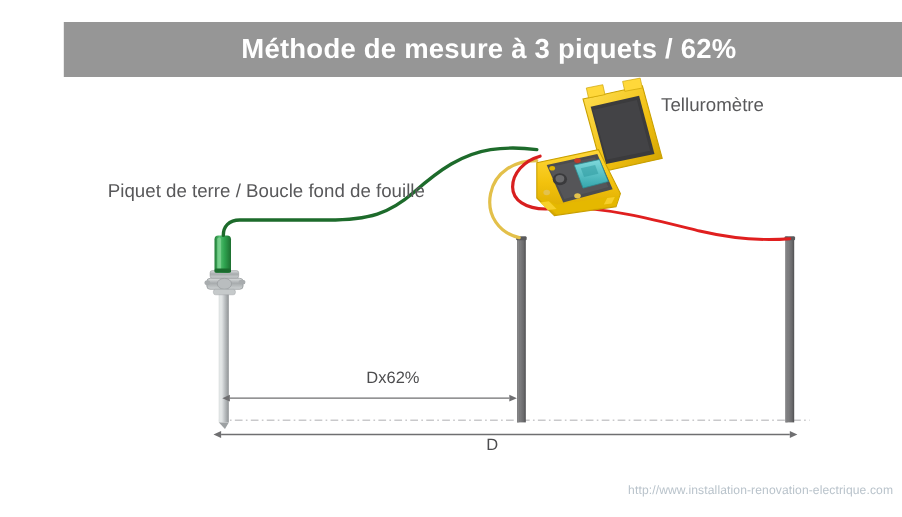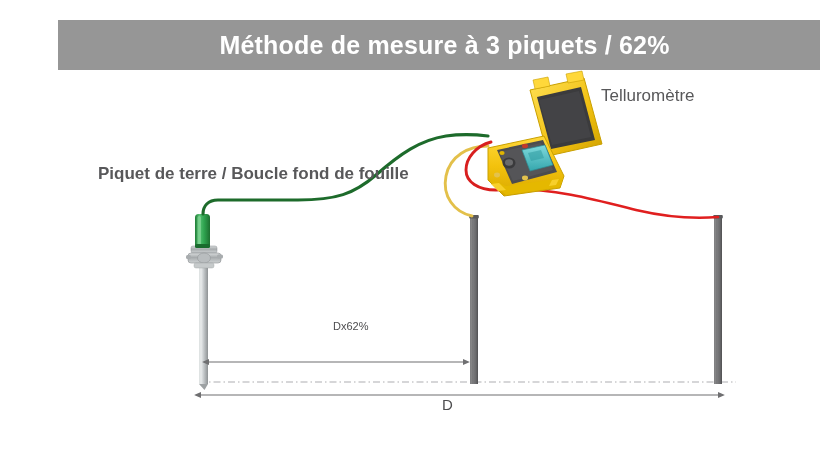--- a/index.html
+++ b/index.html
@@ -60,23 +60,23 @@
   }
 
   
   .lbl {
     position: absolute;
     color: #58585a;
     font-size: 17px;
     white-space: nowrap;
     font-family: "Liberation Sans", sans-serif;
   }
-  .lbl-piquet { left: 62px; top: 164px; font-weight: bold; }
+  .lbl-piquet { left: 62px; top: 164px; }
   .lbl-tellu  { left: 565px; top: 86px; }
-  .lbl-dx     { left: 297px; top: 320px; font-size: 11px; color: #4d4d4f; text-align: center; }
+  .lbl-dx     { left: 297px; top: 335px; font-size: 15px; color: #4d4d4f; text-align: center; }
   .lbl-d      { left: 406px; top: 396px; font-size: 15px; color: #4d4d4f; }
   .lbl-url {
     left: 535px;
     top: 440px;
     font-size: 11px;
     color: #b9c3cb;
     letter-spacing: 0.1px;
   }
 </style>
 </head>
@@ -250,14 +250,15 @@
   </svg>
 
   <div class="lbl lbl-piquet">Piquet de terre / Boucle fond de fouille</div>
 
   <div class="lbl lbl-tellu">Telluromètre</div>
 
   <div class="lbl lbl-dx">Dx62%</div>
 
   <div class="lbl lbl-d">D</div>
 
+  <div class="lbl lbl-url">http://www.installation-renovation-electrique.com</div>
 
 </div>
 
 </body></html>

